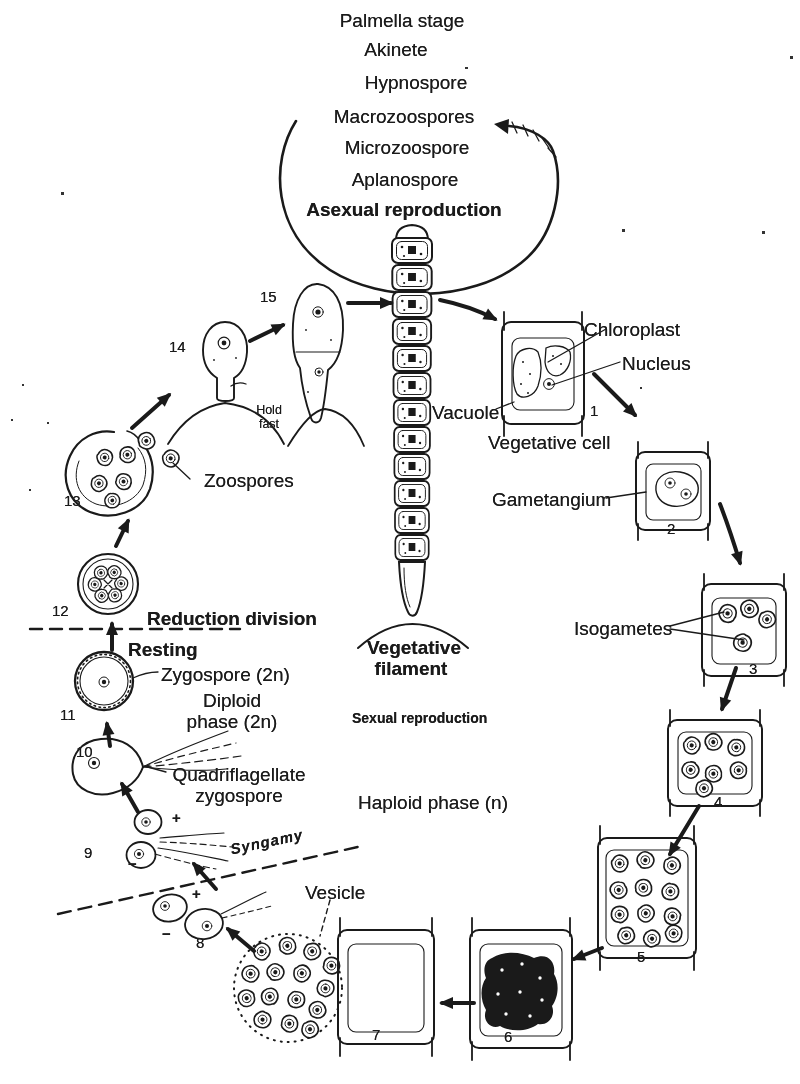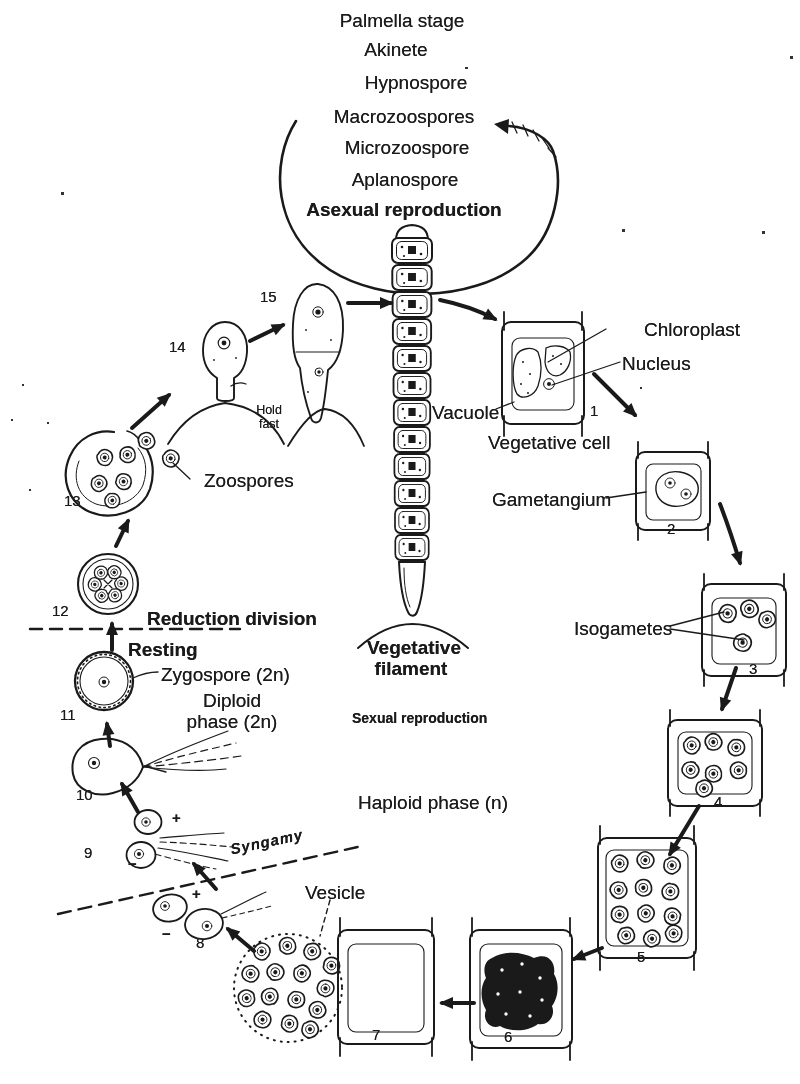--- a/index.html
+++ b/index.html
@@ -365,49 +365,50 @@
 </svg>
 
 <div class="lbl ctr" style="left:402px;top:10px">Palmella stage</div>
 <div class="lbl ctr" style="left:396px;top:39px">Akinete</div>
 <div class="lbl ctr" style="left:416px;top:72px">Hypnospore</div>
 <div class="lbl ctr" style="left:404px;top:106px">Macrozoospores</div>
 <div class="lbl ctr" style="left:407px;top:137px">Microzoospore</div>
 <div class="lbl ctr" style="left:405px;top:169px">Aplanospore</div>
 <div class="lbl ctr b" style="left:404px;top:199px">Asexual reproduction</div>
 
-<div class="lbl" style="left:644px;top:319px">Chloroplast</div>
+<div class="lbl" style="left:584px;top:319px">Chloroplast</div>
 <div class="lbl" style="left:622px;top:353px">Nucleus</div>
 <div class="lbl" style="left:432px;top:402px">Vacuole</div>
 <div class="lbl" style="left:488px;top:432px">Vegetative cell</div>
 <div class="lbl" style="left:492px;top:489px">Gametangium</div>
 <div class="lbl" style="left:574px;top:618px">Isogametes</div>
 <div class="lbl" style="left:305px;top:882px">Vesicle</div>
 <div class="lbl" style="left:204px;top:470px">Zoospores</div>
 <div class="lbl wrap sm" style="left:248px;top:363px;width:42px">Hold fast</div>
 <div class="lbl wrap b ctr" style="left:411px;top:637px;width:88px">Vegetative filament</div>
 
 <div class="lbl b" style="left:147px;top:608px">Reduction division</div>
 <div class="lbl b" style="left:128px;top:639px">Resting</div>
 <div class="lbl" style="left:161px;top:664px">Zygospore (2n)</div>
 <div class="lbl wrap" style="left:184px;top:690px;width:96px">Diploid phase (2n)</div>
+<div class="lbl wrap" style="left:164px;top:764px;width:150px">Quadriflagellate zygospore</div>
 <div class="lbl syn" style="left:230px;top:834px">Syngamy</div>
 <div class="lbl b" style="left:352px;top:711px;font-size:14px">Sexual reproduction</div>
 <div class="lbl" style="left:358px;top:792px">Haploid phase (n)</div>
 
 <div class="lbl num" style="left:590px;top:403px">1</div>
 <div class="lbl num" style="left:667px;top:521px">2</div>
 <div class="lbl num" style="left:749px;top:661px">3</div>
 <div class="lbl num" style="left:714px;top:794px">4</div>
 <div class="lbl num" style="left:637px;top:949px">5</div>
 <div class="lbl num" style="left:504px;top:1029px">6</div>
 <div class="lbl num" style="left:372px;top:1027px">7</div>
 <div class="lbl num" style="left:196px;top:935px">8</div>
 <div class="lbl num" style="left:84px;top:845px">9</div>
-<div class="lbl num" style="left:76px;top:787px">10</div>
+<div class="lbl num" style="left:76px;top:744px">10</div>
 <div class="lbl num" style="left:60px;top:707px">11</div>
 <div class="lbl num" style="left:52px;top:603px">12</div>
 <div class="lbl num" style="left:64px;top:493px">13</div>
 <div class="lbl num" style="left:169px;top:339px">14</div>
 <div class="lbl num" style="left:260px;top:289px">15</div>
 
 <div class="lbl sign" style="left:192px;top:886px">+</div>
 <div class="lbl sign" style="left:162px;top:926px">−</div>
 <div class="lbl sign" style="left:172px;top:810px">+</div>
 <div class="lbl sign" style="left:128px;top:856px">−</div>

